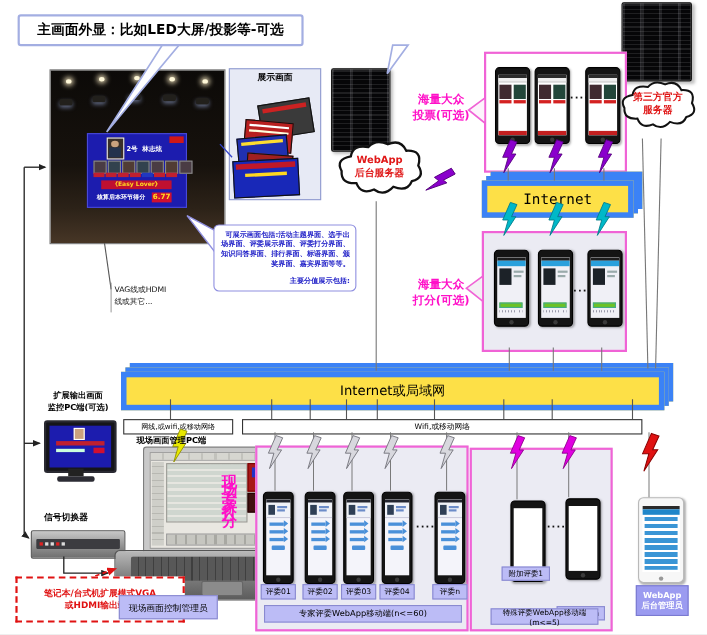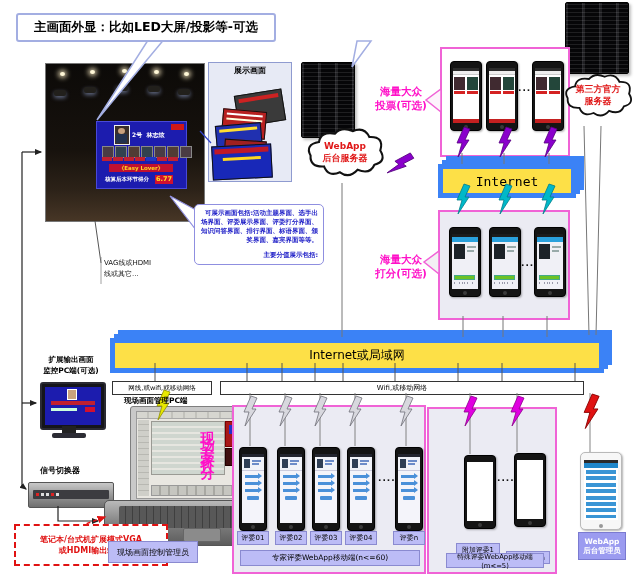--- a/index.html
+++ b/index.html
@@ -10,21 +10,21 @@
   svg.wires{position:absolute;left:0;top:0;pointer-events:none;}
 
   
   .bubble{background:#fff;border:2px solid #a3aee2;border-radius:3px;font-weight:bold;color:#000;}
   .bubble.blue{color:#2230c0;}
 
   
   .photo{background:linear-gradient(180deg,#0c0a08 0%,#17120d 55%,#2c2218 80%,#473626 100%);border:1px solid #777;}
   .lightdot{position:absolute;width:5px;height:4px;border-radius:50%;background:#fff8d8;box-shadow:0 0 5px 2px rgba(255,240,200,.8);}
   .projector{position:absolute;width:12px;height:6px;background:#22201c;border-radius:2px;box-shadow:0 2px 4px rgba(180,200,255,.5);}
-  .ledscreen{position:absolute;background:#1c1cae;border:1px solid #4949d8;margin-left:17px;}
+  .ledscreen{position:absolute;background:#1c1cae;border:1px solid #4949d8;}
   .badge{position:absolute;background:#d01818;}
   .cphoto{position:absolute;background:#3a2f28;border:1px solid #eee;}
   .cphoto:before{content:"";position:absolute;left:3px;top:2px;width:7px;height:6px;border-radius:50%;background:#caa27e;}
   .cphoto:after{content:"";position:absolute;left:1px;top:8px;width:11px;height:9px;background:#23324d;}
   .jrow{position:absolute;display:flex;gap:1px;}
   .jpic{width:10px;height:10px;background:#4a3c44;border:0.5px solid #888;}
   .jpic:nth-child(2n){background:#32424e;}
   .jpic:nth-child(3n){background:#513c34;}
   .jtagrow{position:absolute;display:flex;gap:1px;}
   .jtag{width:10px;height:4px;background:#c02030;}
@@ -419,21 +419,21 @@
   <div class="abs pinkbox graybg" style="left:427px;top:407px;width:126px;height:163px;">
     <div class="phone" style="left:35px;top:46px;width:30px;height:72px;">
       <div class="scr spscr"></div>
         <div class="home"></div>
     </div>
     <div class="abs dots" style="left:68px;top:66px;font-size:9px;">····</div>
     <div class="phone" style="left:85px;top:44px;width:30px;height:72px;">
       <div class="scr spscr"></div>
         <div class="home"></div>
     </div>
-    <div class="abs periwinkle ctr" style="left:27px;top:134px;width:42px;height:11px;font-size:6.8px;">附加评委1</div>
+    <div class="abs periwinkle ctr" style="left:27px;top:106px;width:42px;height:11px;font-size:6.8px;">附加评委1</div>
     <div class="abs periwinkle ctr" style="left:77px;top:122px;width:42px;height:11px;font-size:6.8px;margin-top:20px;">附加评委m</div>
     <div class="abs periwinkle ctr" style="left:17px;top:144px;width:96px;height:13px;font-size:6.8px;text-align:center;">特殊评委WebApp移动端(m&lt;=5)</div>
   </div>
 
   <div class="abs phone adminphone" style="left:580px;top:452px;width:40px;height:76px;">
     <div class="scr">
         <div class="astat"></div>
         <div class="ahead"></div>
         <div class="arows"></div>
       </div>

